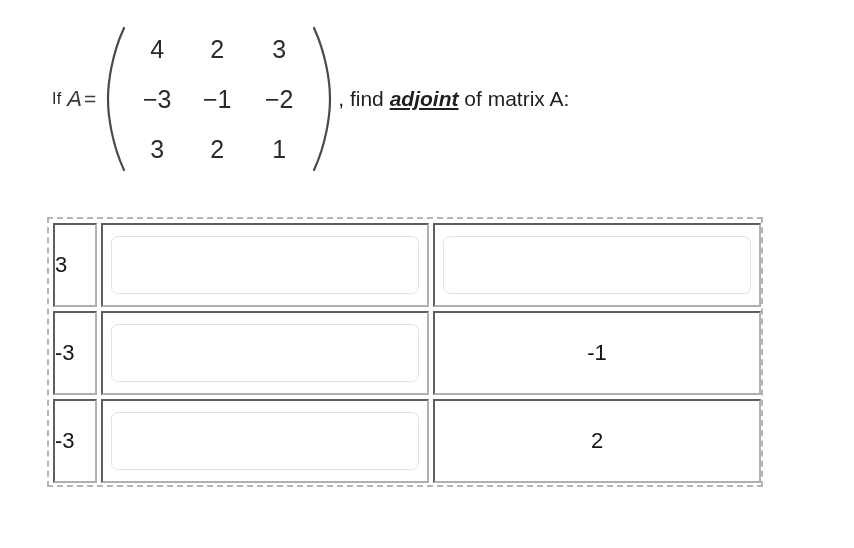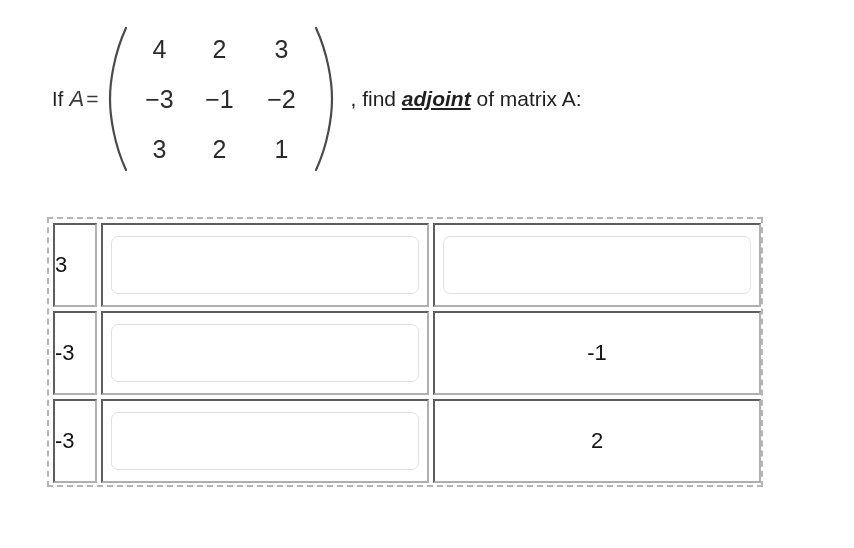--- a/index.html
+++ b/index.html
@@ -29,21 +29,21 @@
   .q-row {
     position: absolute;
     left: 52px;
     top: 18px;
     display: flex;
     align-items: center;
     height: 162px;
   }
 
   .q-lead {
-    font-size: 20px;
+    font-size: 16px;
     letter-spacing: 0.2px;
     color: #1f1f1f;
     white-space: pre;
   }
   .q-var {
     font-size: 22px;
     font-style: italic;
     color: #3a3a3a;
     padding: 0 2px 0 6px;
   }
@@ -76,21 +76,21 @@
   }
   .matrix-grid span {
     font-size: 25px;
     color: #2b2b2b;
     line-height: 1;
   }
 
   .q-tail {
     font-size: 21px;
     color: #1f1f1f;
-    margin-left: 12px;
+    margin-left: 2px;
     white-space: pre;
   }
   .q-tail .kw {
     font-weight: bold;
     font-style: italic;
     text-decoration: underline;
   }
 
   
   #answer-table-wrap {

